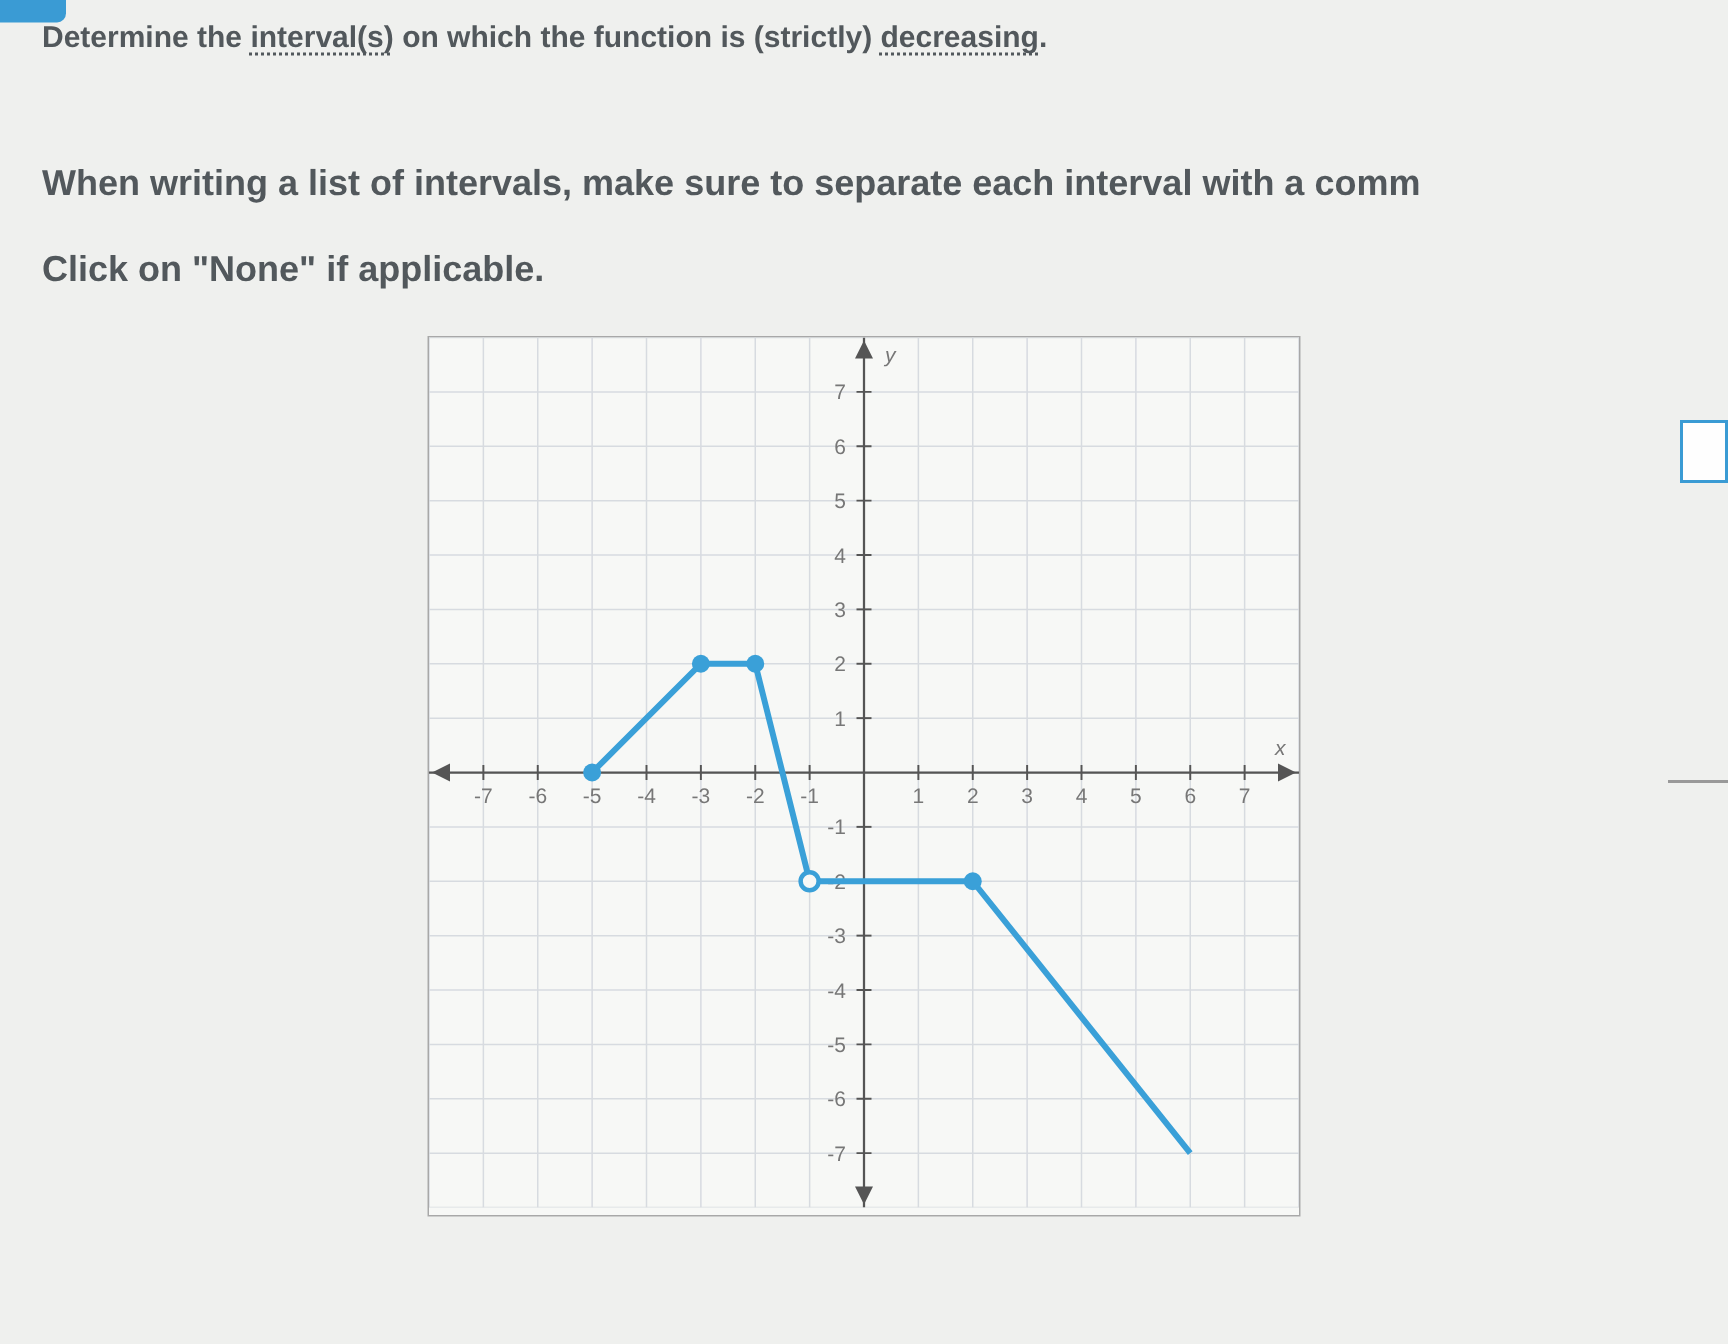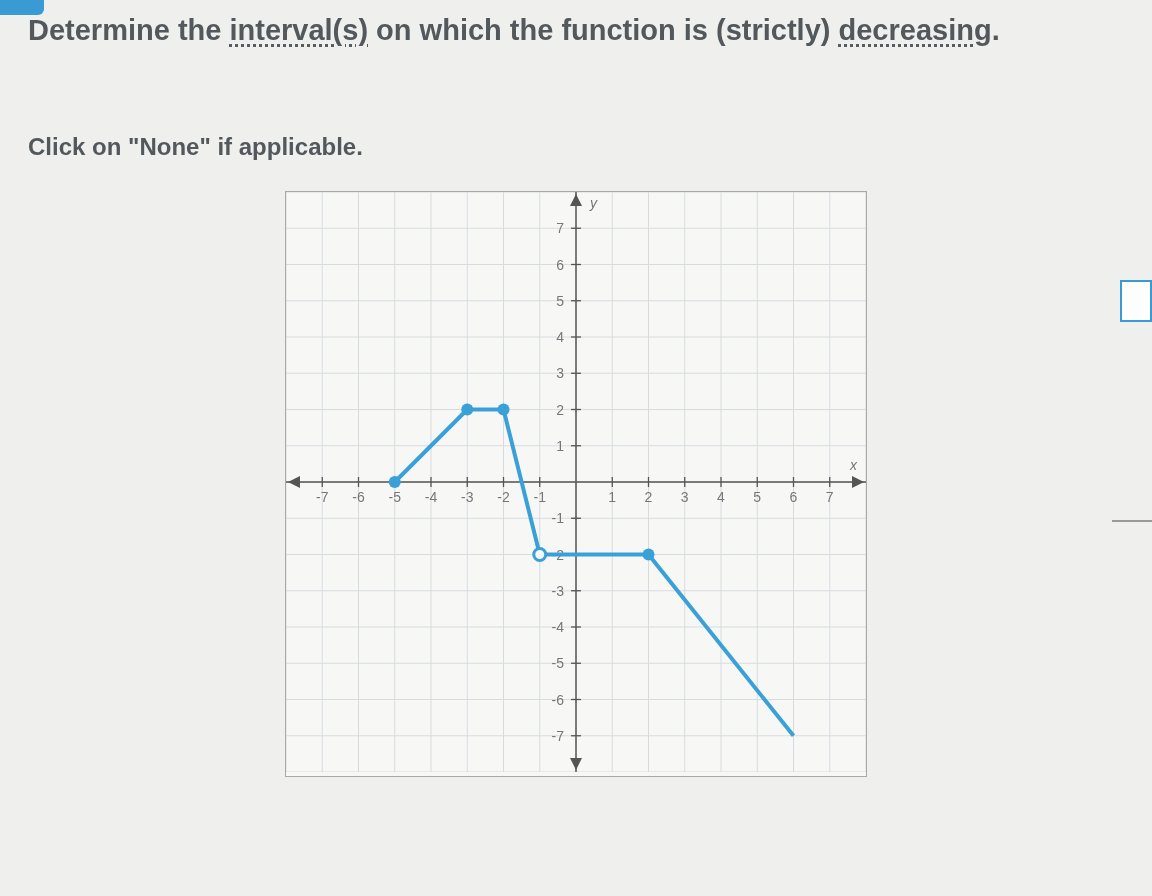--- a/index.html
+++ b/index.html
@@ -19,24 +19,24 @@
     left: -8px;
     width: 52px;
     height: 30px;
     background: #3a9bd4;
     border-radius: 6px;
   }
   .content {
     padding: 14px 28px 0 28px;
   }
   .line1 {
-    font-size: 29px;
+    font-size: 20px;
     font-weight: bold;
     color: #52585c;
-    margin-bottom: 28px;
+    margin-bottom: 38px;
   }
   .ul {
     text-decoration: underline dotted;
     text-underline-offset: 4px;
   }
   .line2 {
     font-size: 24px;
     font-weight: bold;
     color: #52585c;
     line-height: 1.35;
@@ -86,20 +86,21 @@
 <div class="corner"></div>
 
 <div class="content">
 
   <div class="line1">
     <span>Determine the </span><span class="ul">interval(s)</span><span> on which the function is (strictly) </span><span class="ul">decreasing</span><span>.</span>
   </div>
 
   <div class="line2">
     <br>
+    <span>When writing a list of intervals, make sure to separate each interval with a comm</span>
   </div>
 
   <div class="line3">Click on "None" if applicable.</div>
 
   <div class="graph-wrap">
     <div class="graph">
       <svg id="chart-svg" width="580" height="580">
           <line x1="0" y1="0" x2="0" y2="580" stroke="#d7dbe0" stroke-width="1"></line>
           <line x1="36.25" y1="0" x2="36.25" y2="580" stroke="#d7dbe0" stroke-width="1"></line>
           <line x1="72.5" y1="0" x2="72.5" y2="580" stroke="#d7dbe0" stroke-width="1"></line>

